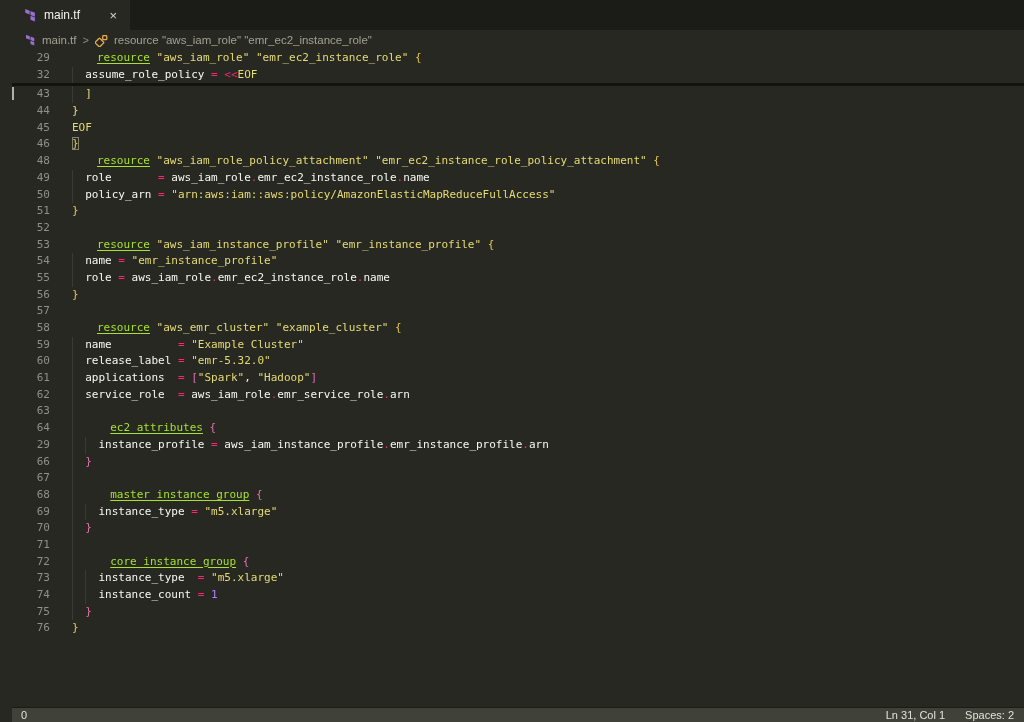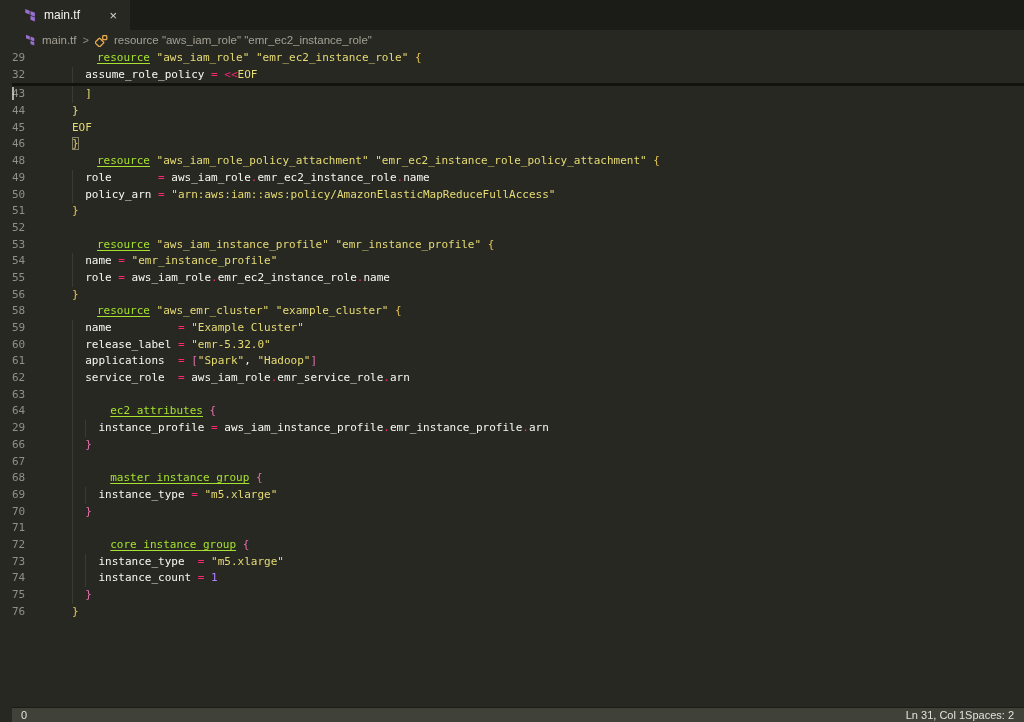--- a/index.html
+++ b/index.html
@@ -18,41 +18,41 @@
   .breadcrumb { height:20px; background:#272822; display:flex; align-items:center;
                 padding-left:13px; gap:6px; color:#a3a095; font-size:11.5px; flex:none; }
   .crumb { white-space:nowrap; cursor:pointer; }
   .crumb-sep { color:#8f8c80; font-size:11px; }
   .bc-icon { display:flex; align-items:center; }
 
   
   .editor { position:relative; flex:1; background:#272822; overflow:hidden;
             font-family:"DejaVu Sans Mono", monospace; font-size:11px; }
   .row { display:flex; height:16.7px; line-height:16.7px; }
-  .ln { width:38px; text-align:left; color:#90908a; flex:none; }
+  .ln { width:38px; text-align:right; color:#90908a; flex:none; }
   .code { display:inline-block; height:100%; margin-left:22px; white-space:pre; position:relative; }
   .guide { position:absolute; top:0; bottom:0; width:1px; background:#3a3b33; }
   .sticky-border { height:3px; background:#12130e; }
   .edge-marker { position:absolute; left:0; top:37px; width:2px; height:13px;
                  background:rgba(222,222,214,0.75); }
 
   .t-kw  { color:#a6e22e; text-decoration:underline; text-decoration-thickness:1px; text-underline-offset:2px;margin-left:25px; }
   .t-fg  { color:#f8f8f2; }
   .t-str { color:#e6db74; }
   .t-op  { color:#f92672; }
   .t-num { color:#ae81ff; }
   .t-b1  { color:#e5c453; }
   .t-b2  { color:#e26fae; }
   .t-b1m { color:#e5c453; outline:1px solid #85816f; outline-offset:-1px; }
 
   
   .status-bar { height:15px; background:#40423a; border-top:1px solid #1b1c17; flex:none;
                 display:flex; align-items:center; justify-content:space-between;
                 padding:0 10px 0 9px; color:#e2e2da; font-size:11px; }
-  .sb-right { display:flex; }
+  .sb-right { display:flex; gap:20px; }
   .sb-item { white-space:nowrap; cursor:pointer; }
 
   svg { display:block; }
 </style>
 </head>
 <body>
 
 <div class="app">
 
   <div class="tab-bar">
@@ -147,20 +147,24 @@
         </div>
         <div class="row">
           <span class="ln">55</span>
           <span class="code"><i class="guide" style="left: 0ch;"></i><span class="t-fg">  role </span><span class="t-op">=</span><span class="t-fg"> aws_iam_role</span><span class="t-op">.</span><span class="t-fg">emr_ec2_instance_role</span><span class="t-op">.</span><span class="t-fg">name</span></span>
         </div>
         <div class="row">
           <span class="ln">56</span>
           <span class="code"><span class="t-b1">}</span></span>
         </div>
         <div class="row">
+          <span class="ln">57</span>
+          <span class="code"></span>
+        </div>
+        <div class="row">
           <span class="ln">58</span>
           <span class="code"><span class="t-kw">resource</span><span class="t-fg"> </span><span class="t-str">"aws_emr_cluster"</span><span class="t-fg"> </span><span class="t-str">"example_cluster"</span><span class="t-fg"> </span><span class="t-b1">{</span></span>
         </div>
         <div class="row">
           <span class="ln">59</span>
           <span class="code"><i class="guide" style="left: 0ch;"></i><span class="t-fg">  name          </span><span class="t-op">=</span><span class="t-fg"> </span><span class="t-str">"Example Cluster"</span></span>
         </div>
         <div class="row">
           <span class="ln">60</span>
           <span class="code"><i class="guide" style="left: 0ch;"></i><span class="t-fg">  release_label </span><span class="t-op">=</span><span class="t-fg"> </span><span class="t-str">"emr-5.32.0"</span></span>

